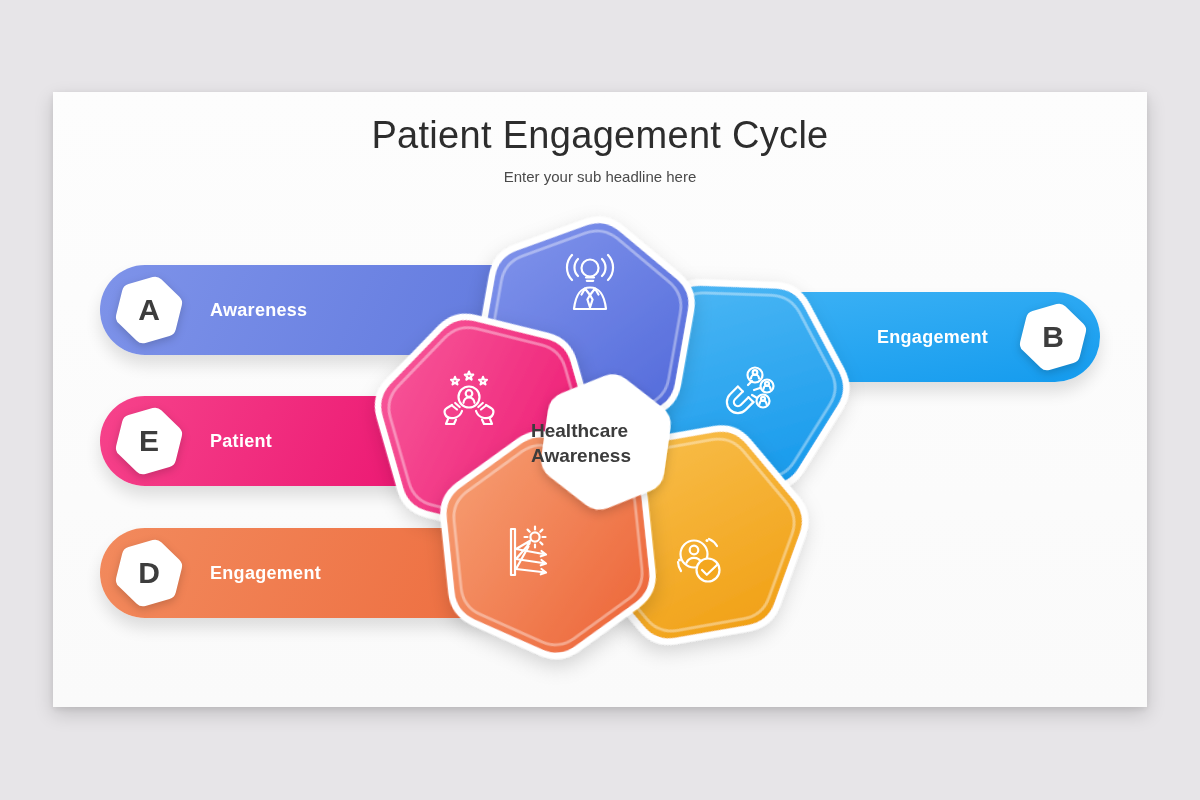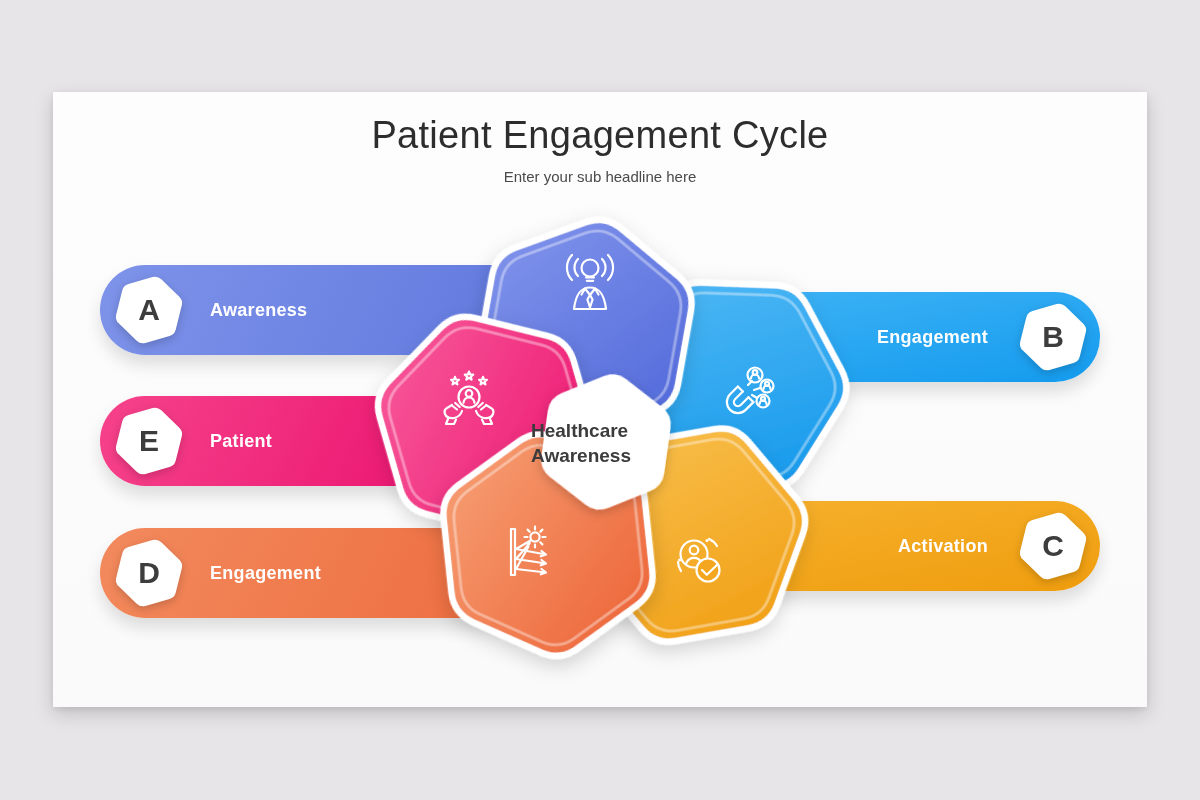--- a/index.html
+++ b/index.html
@@ -89,31 +89,20 @@
     <div class="hexbadge">
       <svg viewBox="-40 -40 80 80">
         <g transform="rotate(14)">
               <polygon class="badgehex" points="0,-25 21.7,-12.5 21.7,12.5 0,25 -21.7,12.5 -21.7,-12.5"></polygon>
             </g>
       </svg>
       <span class="letter">B</span>
     </div>
   </div>
 
-  <div class="bar right bar-c" style="background: linear-gradient(170deg, rgb(246, 176, 44), rgb(239, 157, 14));">
-    <span class="bar-label">Activation</span>
-    <div class="hexbadge">
-      <svg viewBox="-40 -40 80 80">
-        <g transform="rotate(14)">
-              <polygon class="badgehex" points="0,-25 21.7,-12.5 21.7,12.5 0,25 -21.7,12.5 -21.7,-12.5"></polygon>
-            </g>
-      </svg>
-      <span class="letter">C</span>
-    </div>
-  </div>
 
   <svg class="cluster" viewBox="0 0 560 500">
     <defs>
       <path id="hexP" d="M -17.3,-100 Q 0,-110 17.3,-100 L 78,-65 Q 95.3,-55 95.3,-35 L 95.3,35 Q 95.3,55 78,65 L 17.3,100 Q 0,110 -17.3,100 L -78,65 Q -95.3,55 -95.3,35 L -95.3,-35 Q -95.3,-55 -78,-65 Z"></path>
       <linearGradient id="gPurple" x1="0" y1="0" x2="1" y2="1">
         <stop offset="0" stop-color="#8396ec"></stop>
         <stop offset="1" stop-color="#4e66d9"></stop>
       </linearGradient>
       <linearGradient id="gBlue" x1="0" y1="0" x2="1" y2="1">
         <stop offset="0" stop-color="#54bbf6"></stop>

